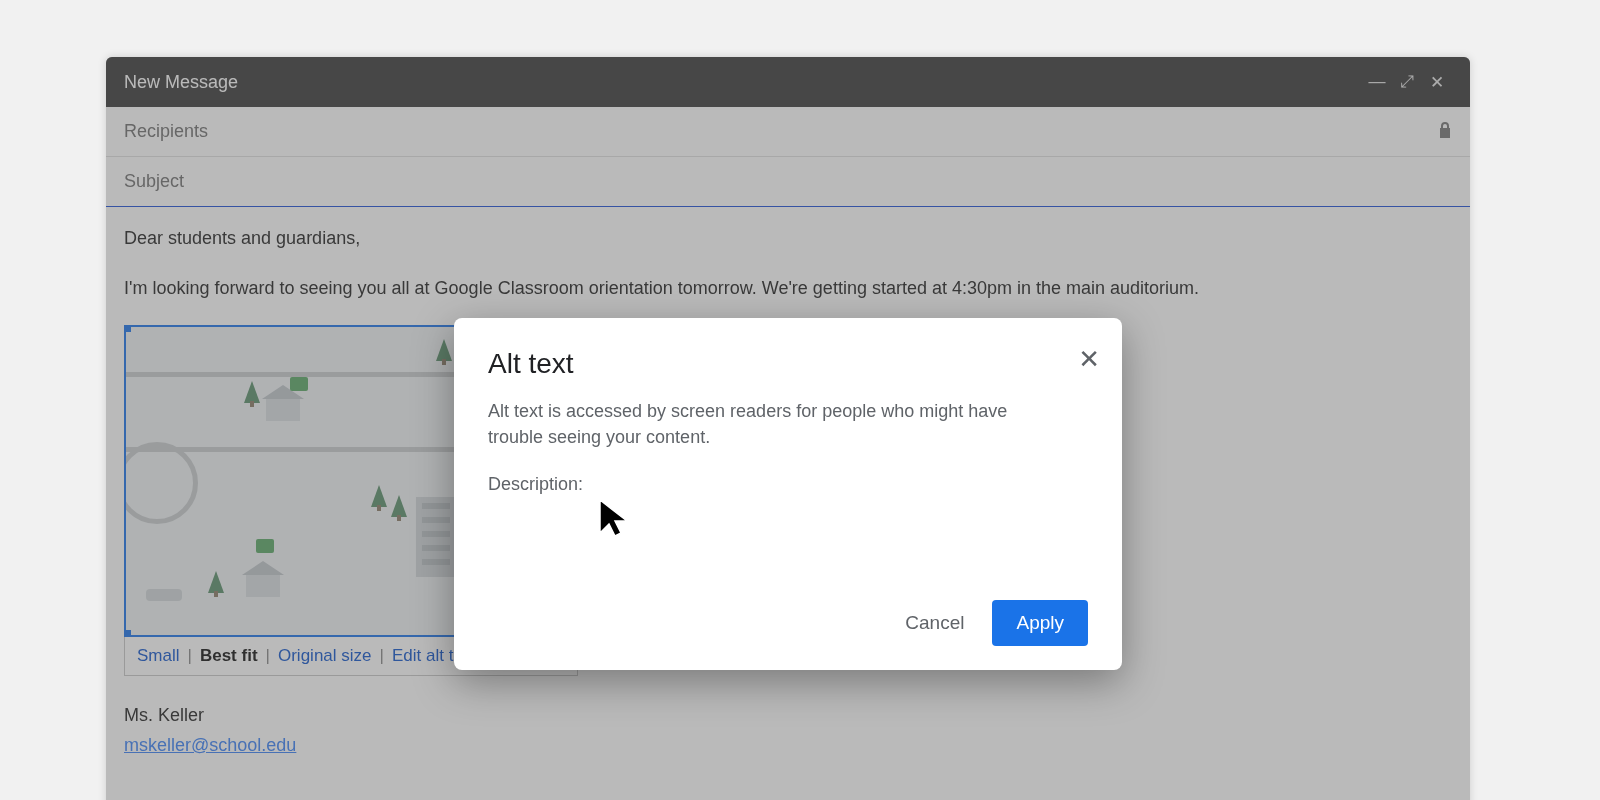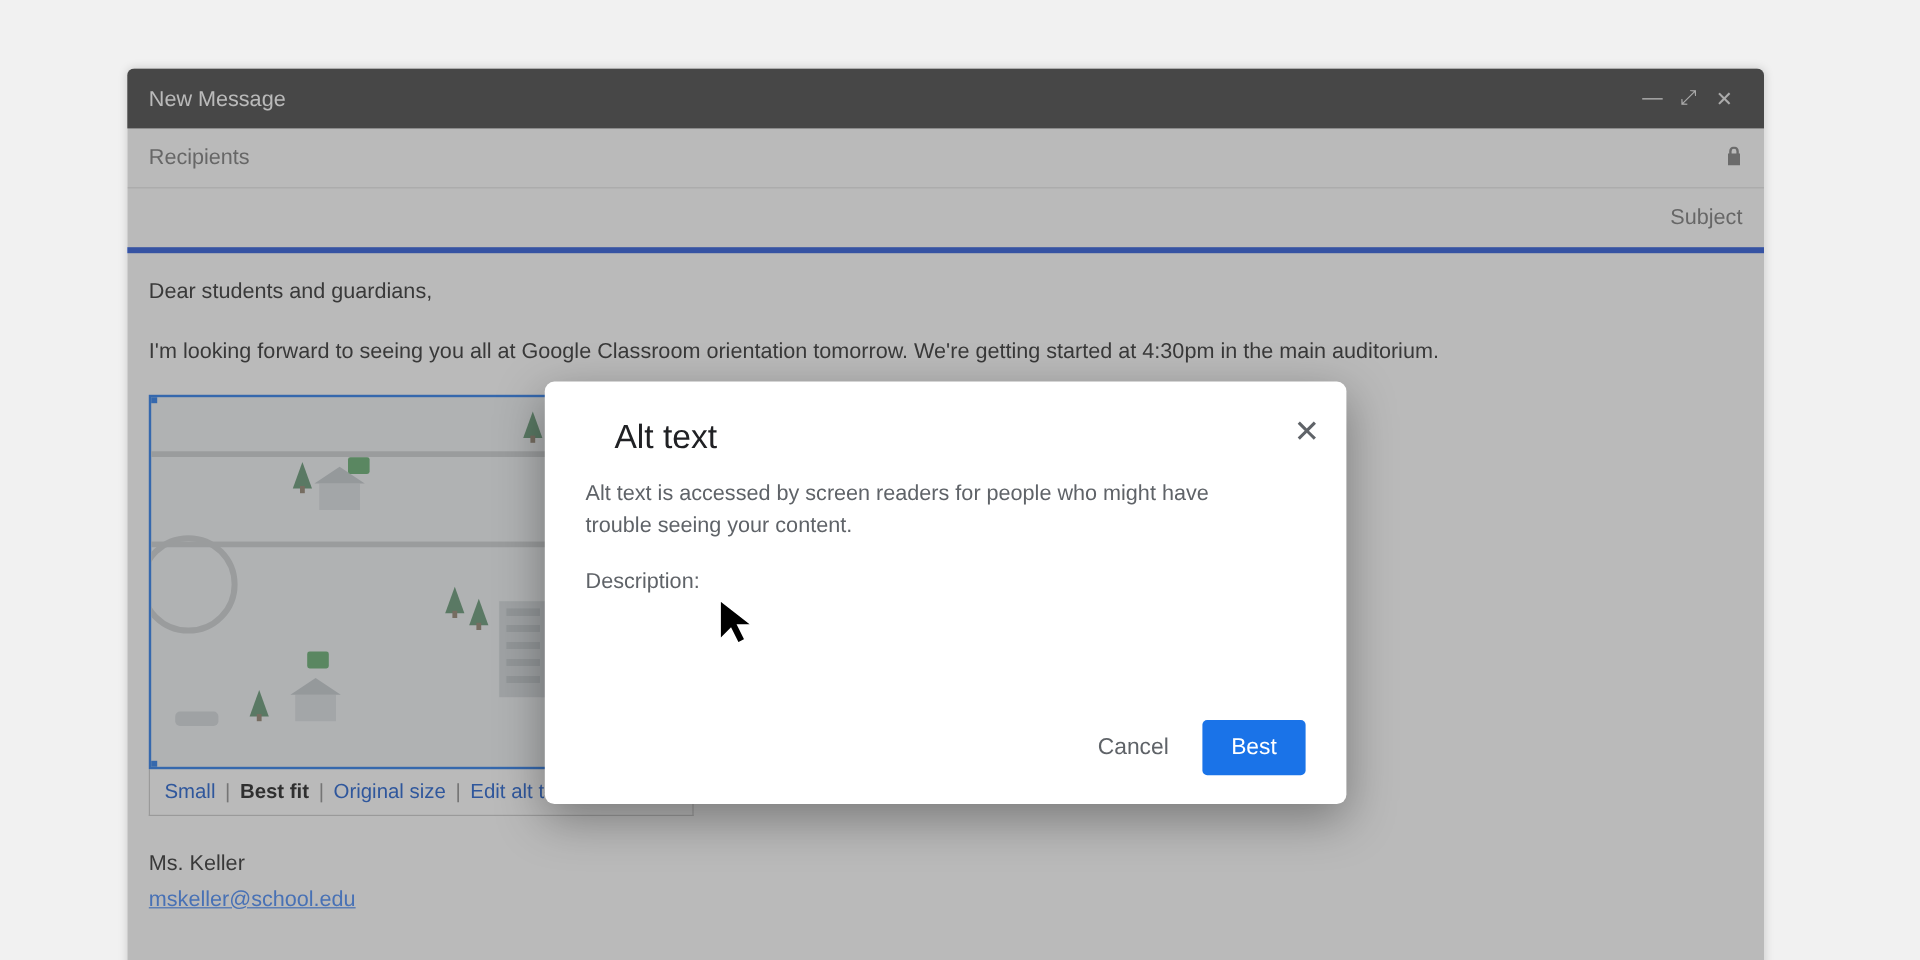--- a/index.html
+++ b/index.html
@@ -24,21 +24,21 @@
   }
   .titlebar .title { flex: 1; font-weight: 500; }
   .titlebar .tb-icon { width: 30px; text-align: center; color: #e7e7e7; cursor: pointer; font-size: 17px; }
   .header-field {
     padding: 14px 18px;
     font-size: 18px;
     color: #707070;
     border-bottom: 1px solid #e1e1e1;
     display:flex; align-items:center;
   }
-  .header-field.subject { border-bottom: 5px solid #1d4ed8; justify-content: flex-end; }
+  .header-field.subject { border-bottom: 1px solid #1d4ed8; }
   .lock { margin-left:auto; color:#777; font-size:15px; }
   .body-area {
     padding: 18px;
     font-size: 18px;
     color: #222;
     line-height: 1.55;
   }
   .body-area p { margin-bottom: 22px; }
   .theme-bold { font-weight: 700; }
   .signature-email { color:#3b82f6; text-decoration: underline; }
@@ -95,21 +95,21 @@
   .dialog {
     position:absolute;
     left:454px; top:318px;
     width:668px; height:352px;
     background:#fff;
     border-radius:8px;
     box-shadow: 0 12px 40px rgba(0,0,0,0.35);
     padding: 30px 34px 24px 34px;
     display:flex; flex-direction:column;
   }
-  .dialog h1 { font-size:28px; font-weight:400; color:#202124;margin-left:24px; }
+  .dialog h1 { font-size:28px; font-weight:400; color:#202124; }
   .dialog .close-x { position:absolute; right:22px; top:26px; font-size:26px; color:#5f6368; cursor:pointer; font-weight:300; }
   .dialog .help { margin-top:18px; font-size:18px; color:#5f6368; line-height:1.45; max-width:560px;}
   .dialog .row { margin-top:24px; display:flex; align-items:center; gap:10px; }
   .dialog .row label { font-size:18px; color:#5f6368; }
   .dialog .row input {
     flex:1; height:34px; padding:3px 8px;
     font-size:17px; border:2px solid #000; border-radius:2px;
     color:#111;
   }
   .dialog .actions { margin-top:auto; display:flex; justify-content:flex-end; gap:28px; align-items:center;}
@@ -190,19 +190,19 @@
 
 <div class="dialog">
   <h1>Alt text</h1>
   <span class="close-x">✕</span>
   <p class="help">Alt text is accessed by screen readers for people who might have trouble seeing your content.</p>
   <div class="row">
     <label>Description:</label>
   </div>
   <div class="actions">
     <span class="btn-cancel">Cancel</span>
-    <button class="btn-apply">Best</button>
+    <button class="btn-apply">Apply</button>
   </div>
 </div>
 
 <svg class="cursor" viewBox="0 0 24 28">
   <path d="M2 2 L2 24 L8 18 L12 26 L16 24 L12 16 L20 16 Z" fill="#000" stroke="#fff" stroke-width="1"></path>
 </svg>
 
 </body></html>

